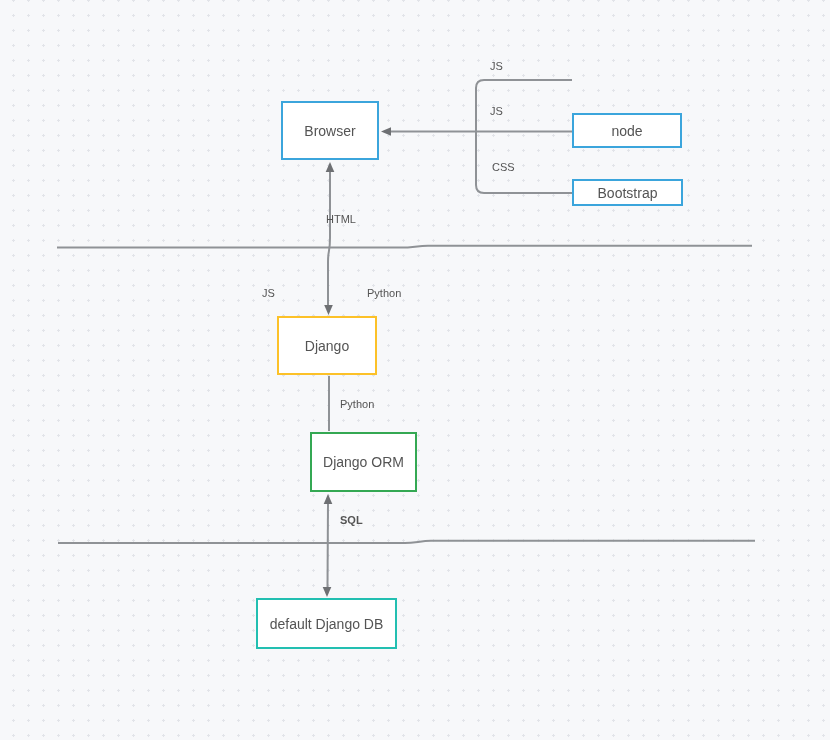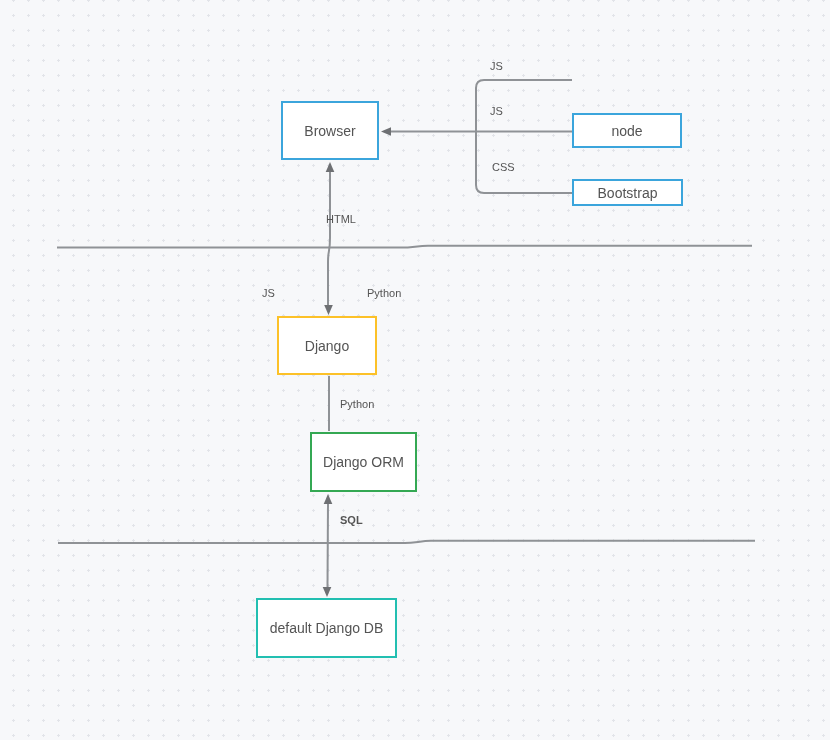--- a/index.html
+++ b/index.html
@@ -22,21 +22,21 @@
     position:absolute;box-sizing:border-box;background:#FFFFFF;
     border:2px solid #3BA5DC;display:flex;align-items:center;justify-content:center;
     font-size:14px;color:#545454;white-space:nowrap;
   }
   .node-browser{left:281px;top:101px;width:98px;height:59px;}
   .node-jquery{left:572px;top:64px;width:111px;height:32px;}
   .node-node{left:572px;top:113px;width:110px;height:35px;}
   .node-bootstrap{left:572px;top:179px;width:111px;height:27px;}
   .node-django{left:277px;top:316px;width:100px;height:59px;border-color:#FCC128;}
   .node-django-orm{left:273px;top:432px;width:107px;height:60px;border-color:#34A853;margin-left:37px;}
-  .node-db{left:256px;top:598px;width:141px;height:60px;border-color:#22BFB1;}
+  .node-db{left:256px;top:598px;width:141px;height:51px;border-color:#22BFB1;}
   .edge-label{
     position:absolute;font-size:11px;color:#545454;white-space:nowrap;
   }
   .lbl-jquery{left:490px;top:60px;}
   .lbl-node{left:490px;top:105px;}
   .lbl-bootstrap{left:492px;top:161px;}
   .lbl-html{left:326px;top:213px;}
   .lbl-js-client{left:262px;top:287px;}
   .lbl-python-server{left:367px;top:287px;}
   .lbl-python-orm{left:340px;top:398px;}

